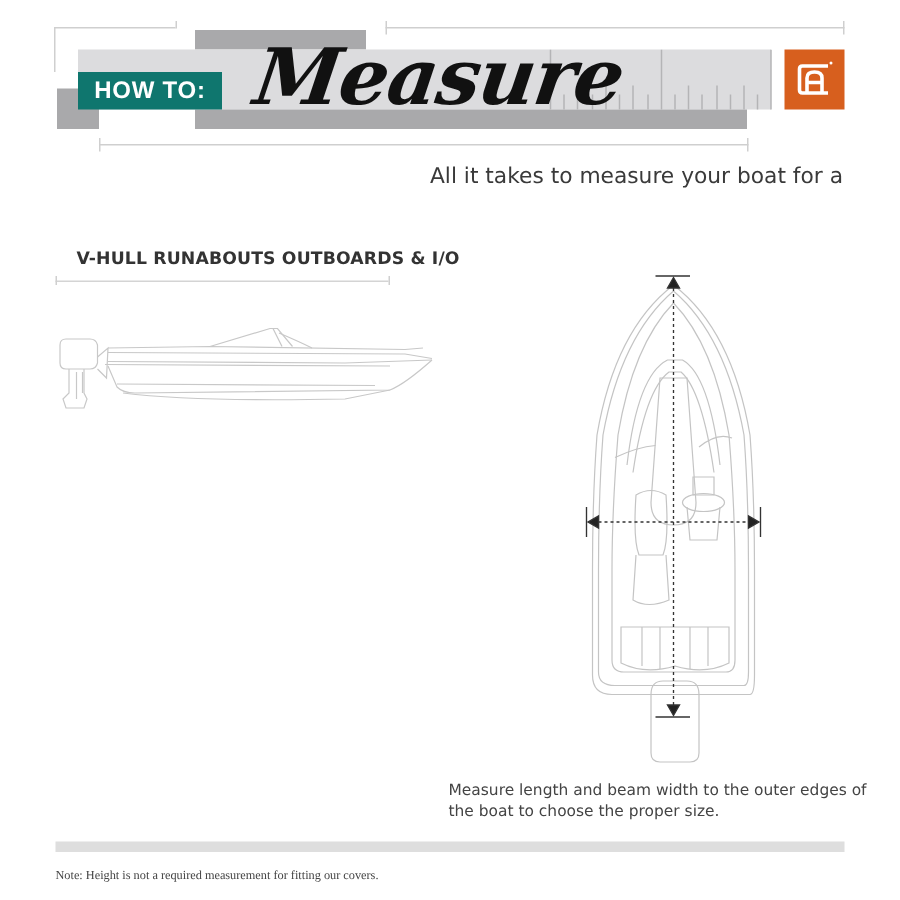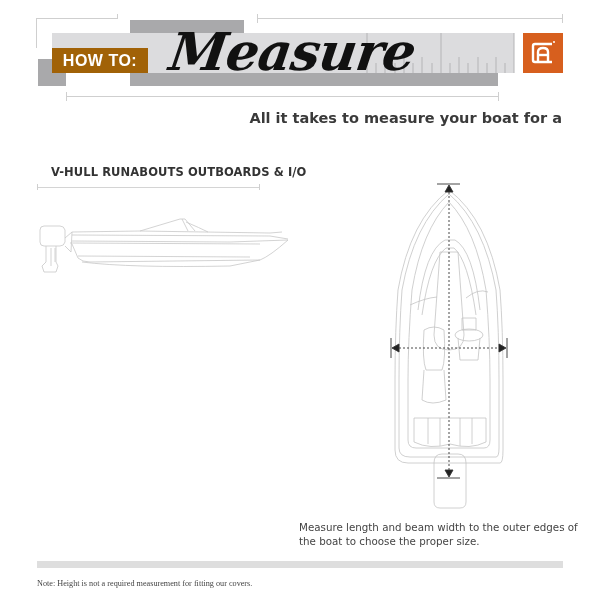--- a/index.html
+++ b/index.html
@@ -2,24 +2,24 @@
 <html><head>
   <meta charset="utf-8">
   <style>
     html, body { margin: 0; padding: 0; }
     body { width: 600px; height: 600px; background: #ffffff; position: relative; overflow: hidden; font-family: "DejaVu Sans", sans-serif; }
     .abs { position: absolute; }
     .hline { position: absolute; height: 1px; background: #cfcfcf; }
     .vline { position: absolute; width: 1px; background: #cfcfcf; }
     .blk-dark { background: #a9a9ab; }
     .blk-light { background: #dcdcde; }
-    .howto { position: absolute; left: 52px; top: 48px; width: 96px; height: 25px; background: #a16207; color: #ffffff; font-family: "Liberation Sans", sans-serif; font-weight: bold; font-size: 16px; line-height: 25px; text-align: center; letter-spacing: 0.5px; }
+    .howto { position: absolute; left: 52px; top: 48px; width: 96px; height: 25px; background: #0f766e; color: #ffffff; font-family: "Liberation Sans", sans-serif; font-weight: bold; font-size: 16px; line-height: 25px; text-align: center; letter-spacing: 0.5px; }
     .measure { position: absolute; left: 170px; top: 22px; font-family: "DejaVu Serif", serif; font-style: italic; font-weight: bold; font-size: 52px; color: #111111; letter-spacing: -1px; line-height: 60px; transform: skewX(-8deg); }
     .logo { position: absolute; left: 523px; top: 33px; width: 40px; height: 40px; background: #d75f1e; }
-    .intro { position: absolute; right: 38px; top: 107px; width: 330px; text-align: right; font-family: "DejaVu Sans", sans-serif; font-size: 14.5px; line-height: 22px; color: #3a3a3a; font-weight: bold; }
+    .intro { position: absolute; right: 38px; top: 107px; width: 330px; text-align: right; font-family: "DejaVu Sans", sans-serif; font-size: 14.5px; line-height: 22px; color: #3a3a3a; }
     .intro sup { font-size: 7px; vertical-align: 6px; }
     .section-title { position: absolute; left: 51px; top: 165px; font-family: "DejaVu Sans", sans-serif; font-weight: bold; font-size: 11.5px; color: #333; letter-spacing: 0.1px; }
     .caption { position: absolute; left: 299px; top: 520px; width: 280px; font-family: "DejaVu Sans", sans-serif; font-size: 10.3px; line-height: 14px; color: #444; }
     .graybar { position: absolute; left: 37px; top: 561px; width: 526px; height: 7px; background: #dedede; }
     .note { position: absolute; left: 37px; top: 579px; font-family: Liberation Serif, serif; font-size: 8.2px; color: #444; }
   </style>
 </head>
 <body>
 
 <div>

